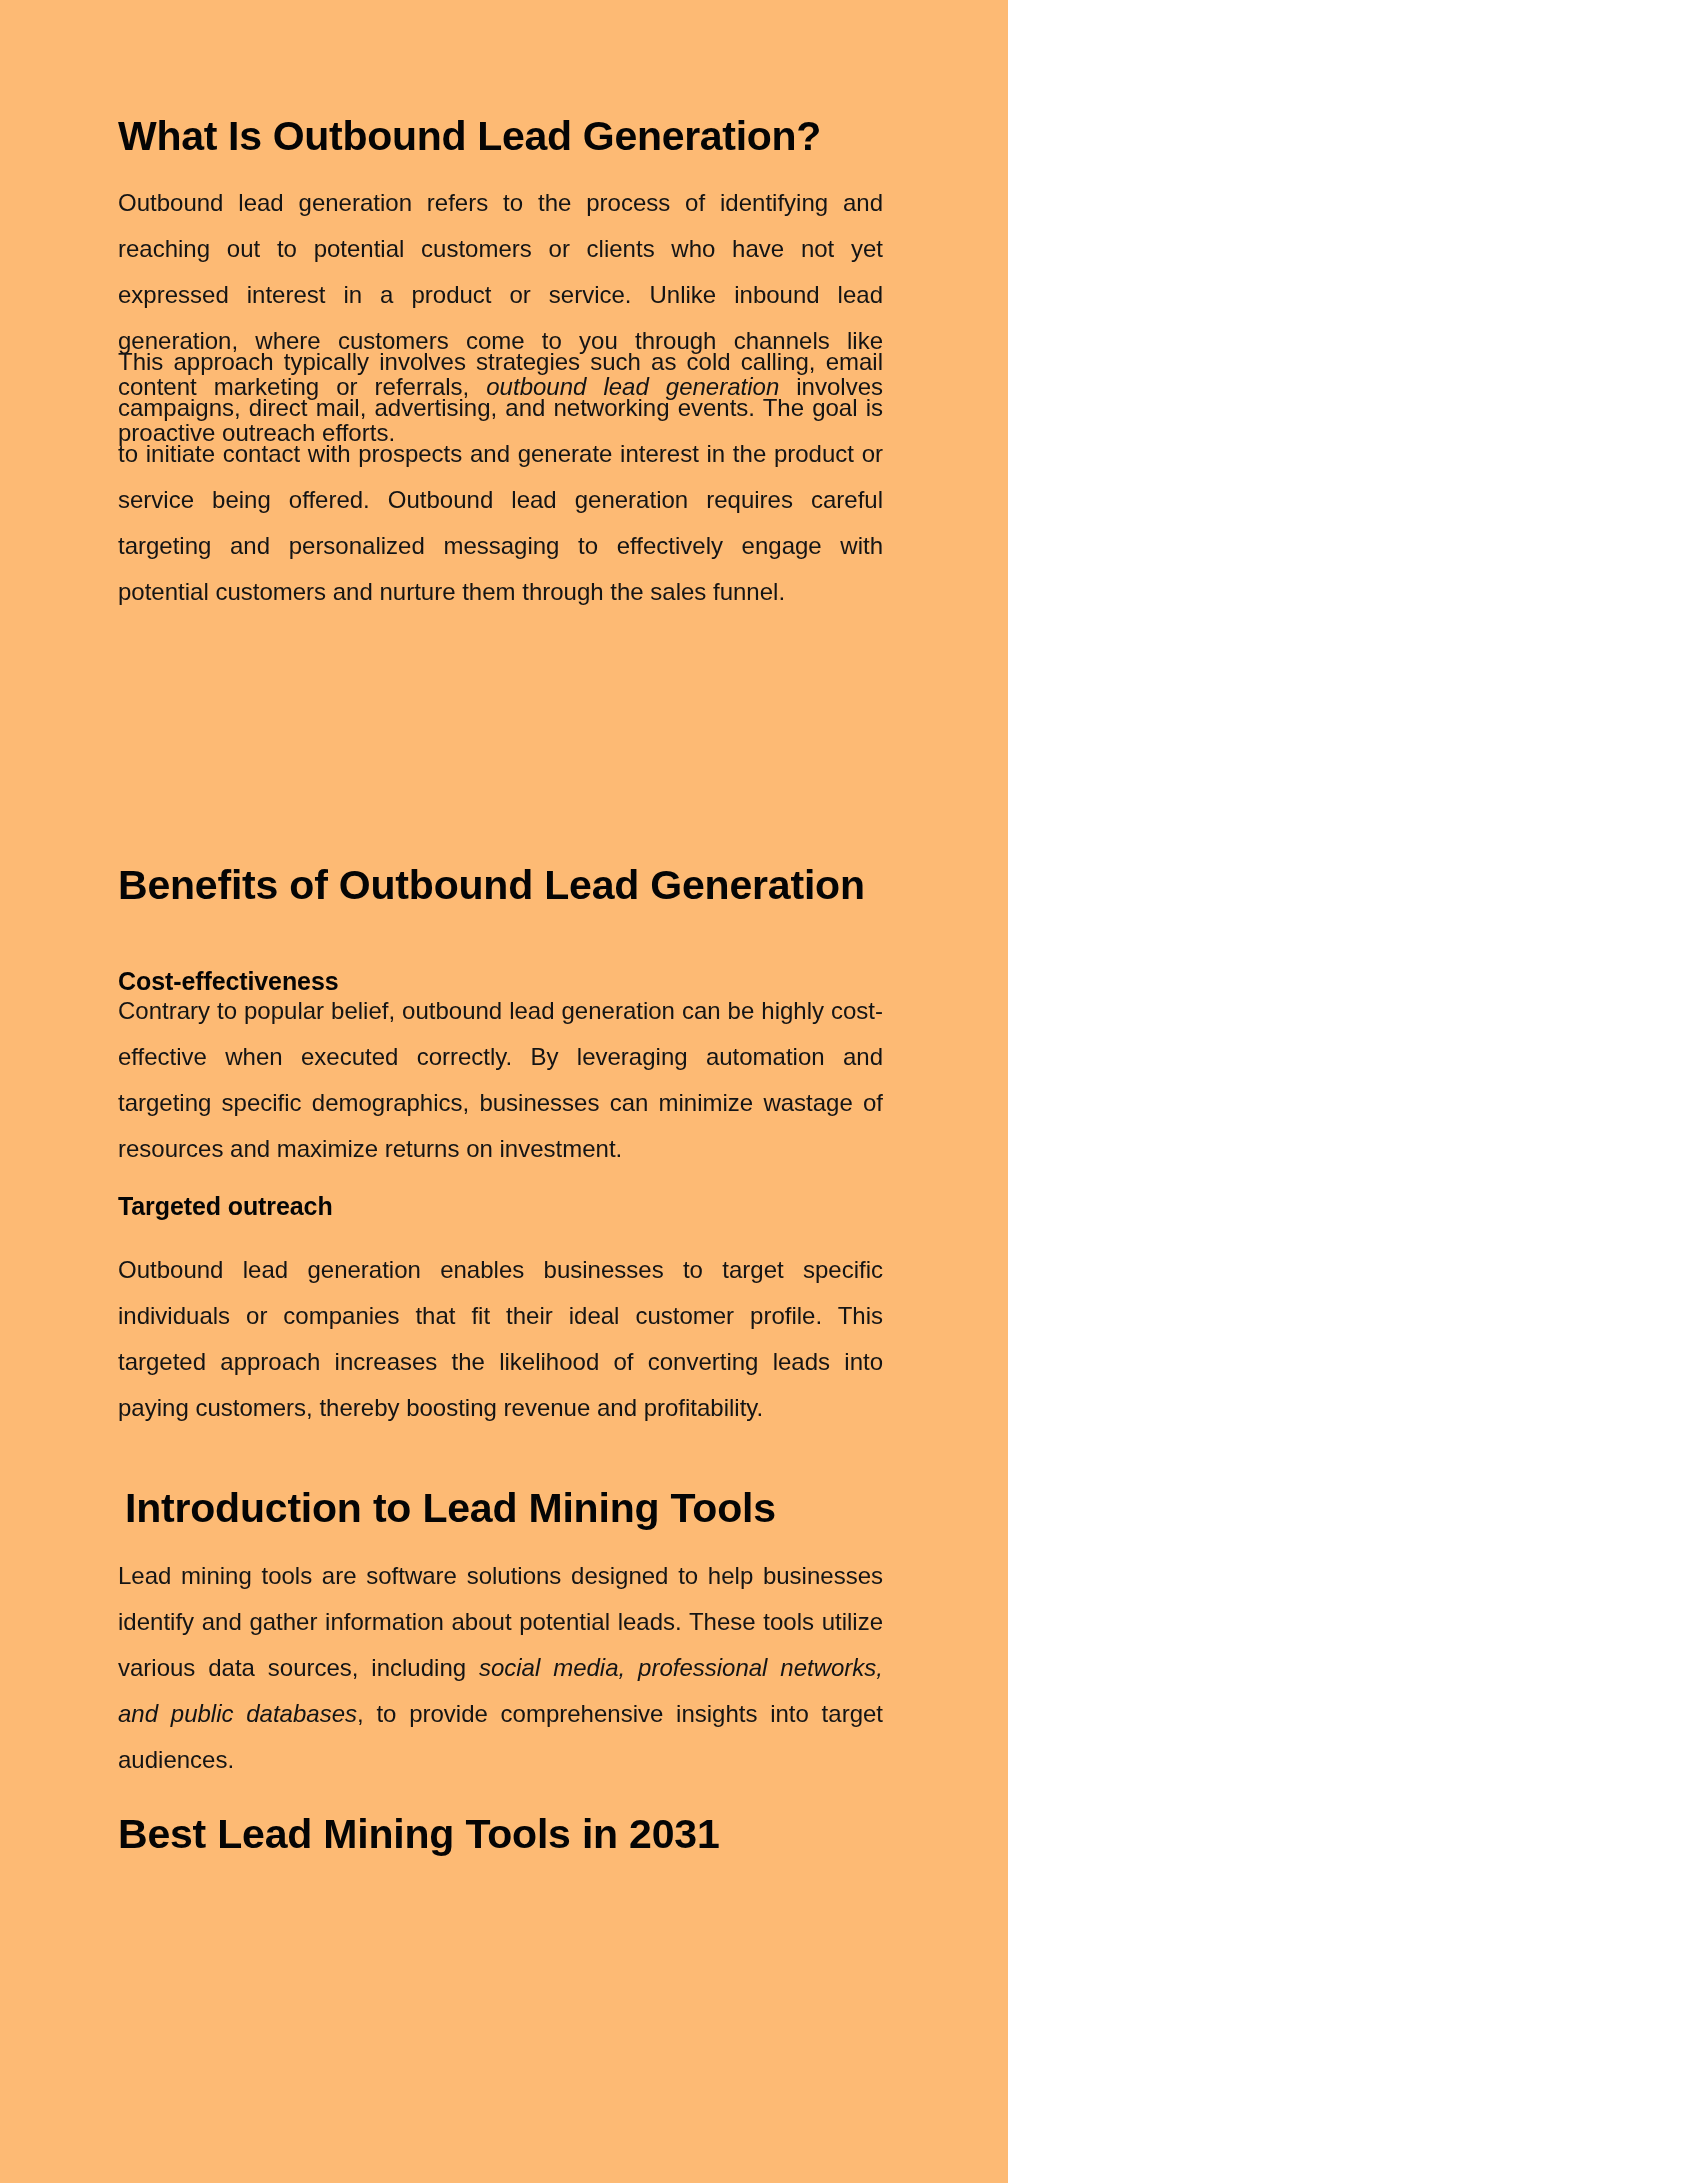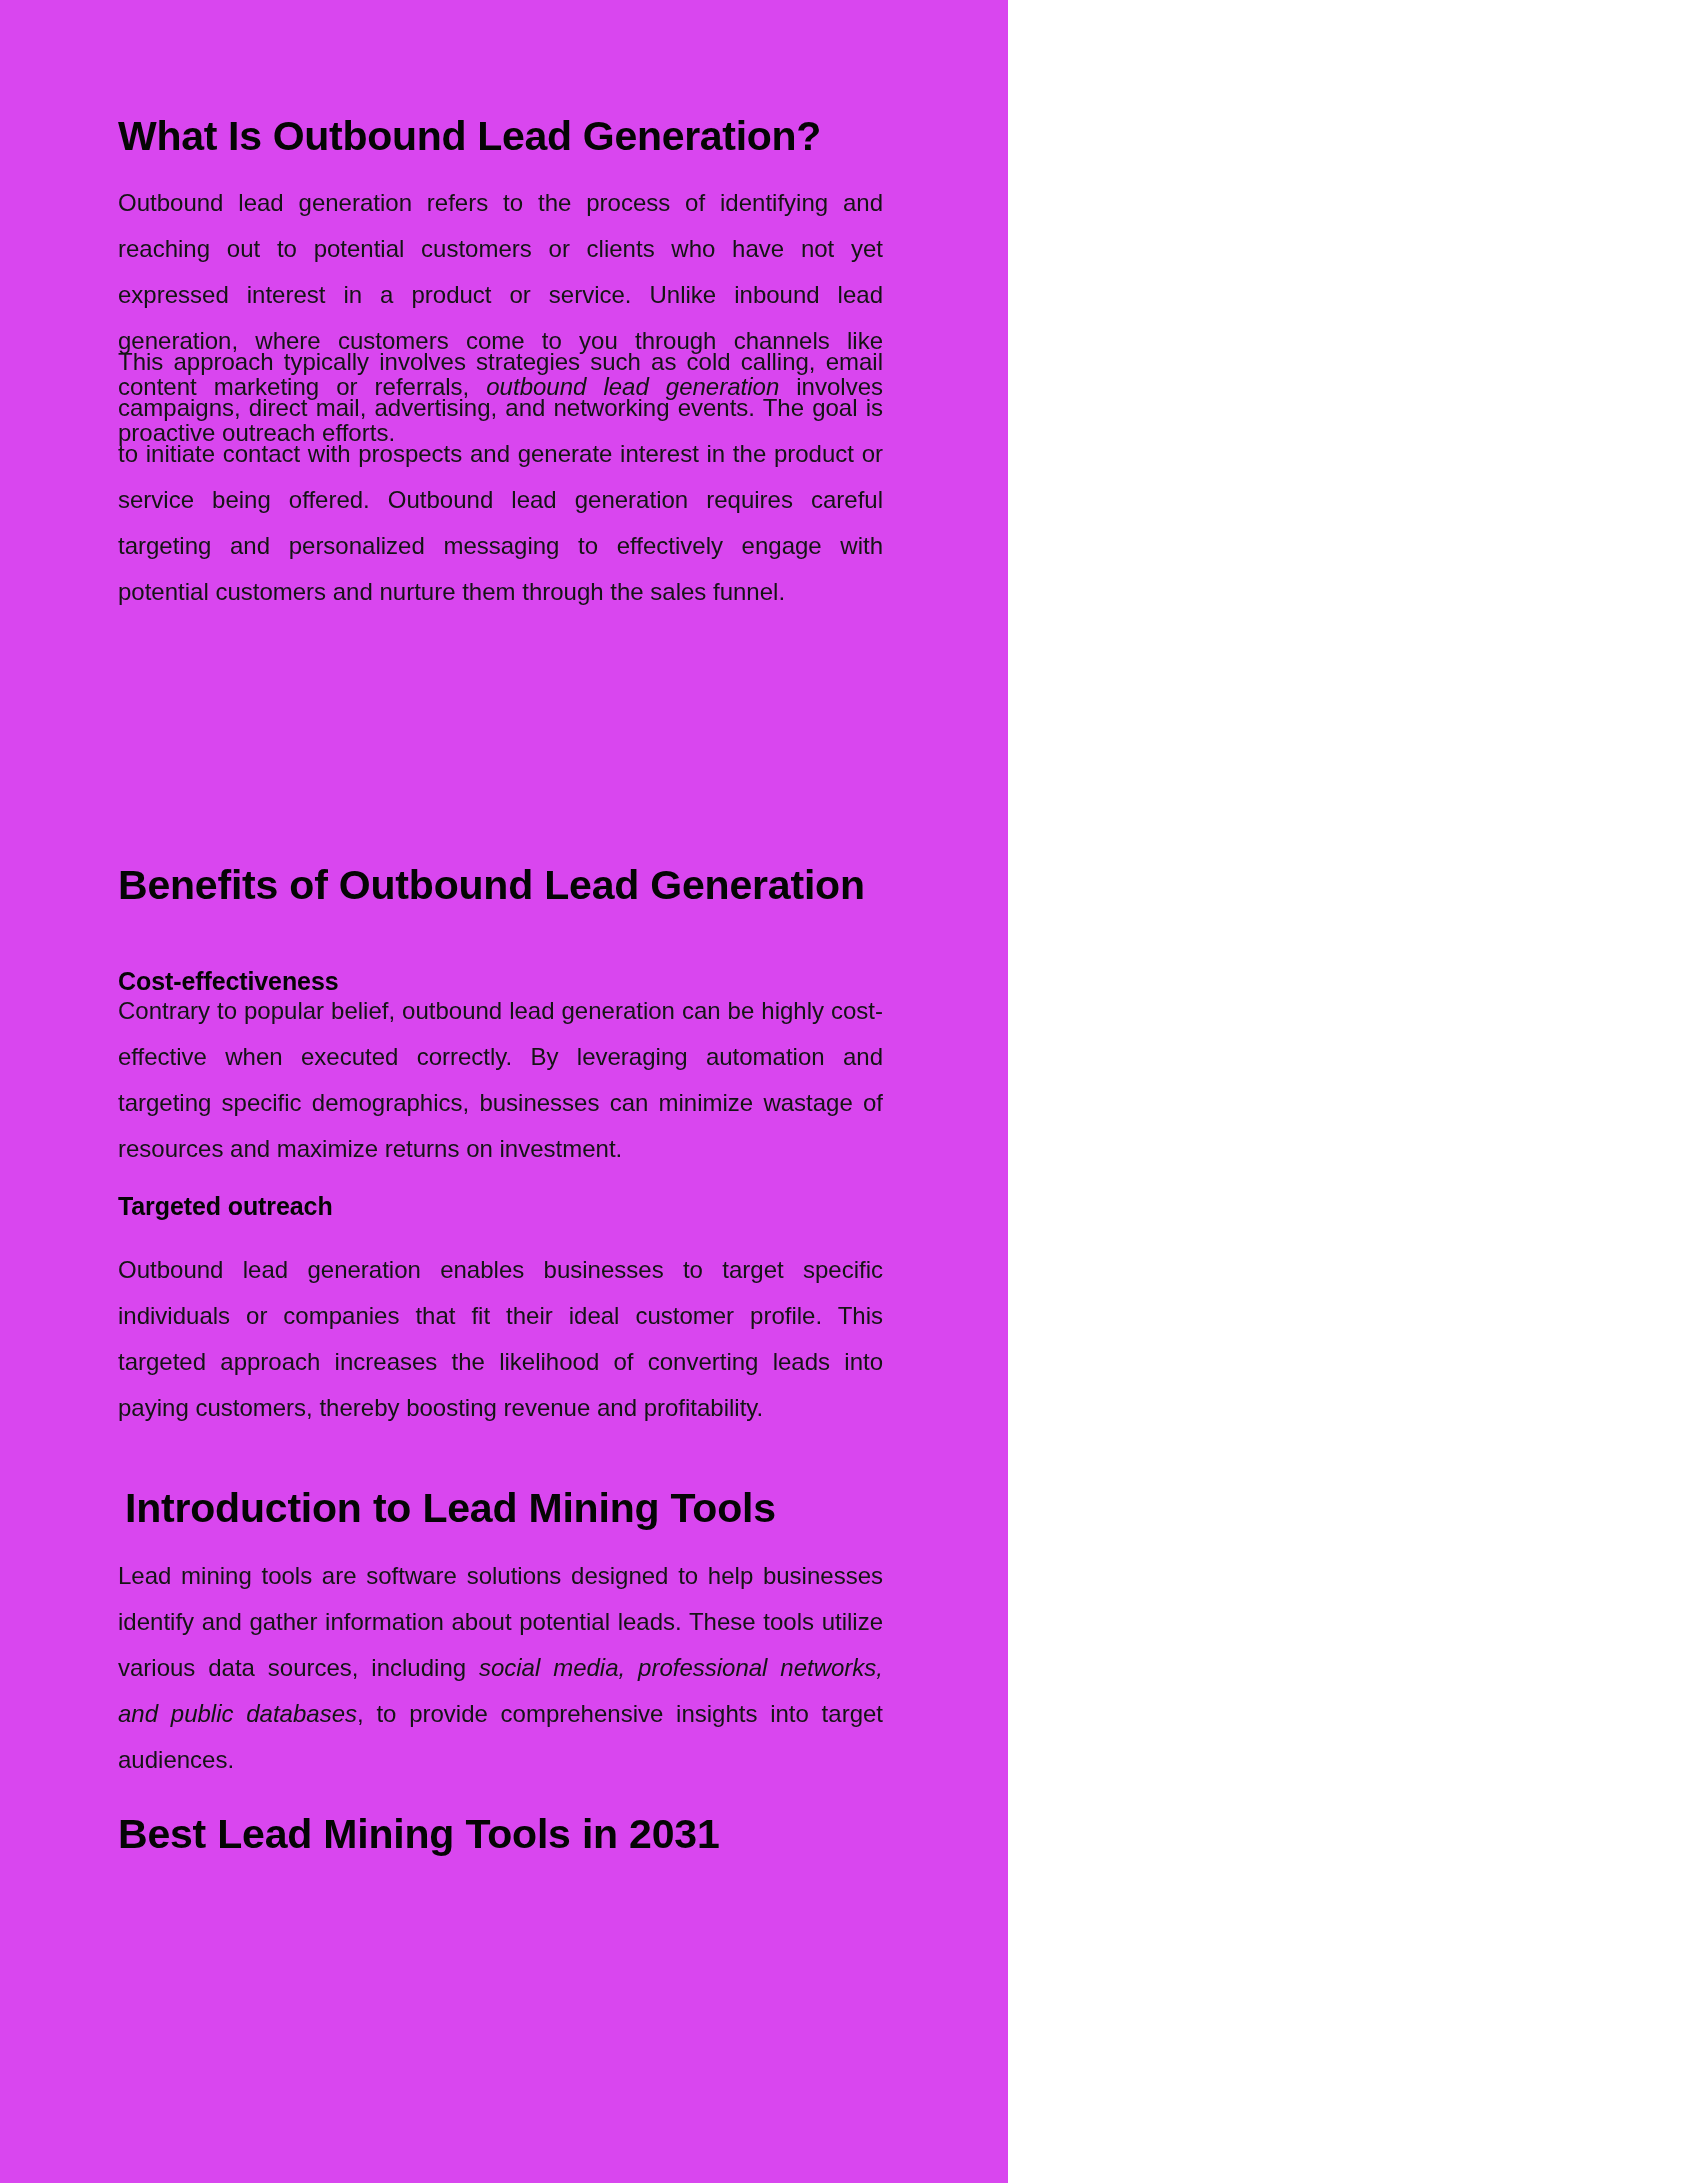--- a/index.html
+++ b/index.html
@@ -17,21 +17,21 @@
     position: relative;
   }
 
   
   .page {
     position: absolute;
     left: 0;
     top: 0;
     width: 1008px;
     height: 2183px;
-    background: #d946ef;
+    background: #fdba74;
     box-sizing: border-box;
     padding: 0;
   }
 
   .content {
     position: absolute;
     left: 118px;
     top: 0;
     width: 765px;
   }

